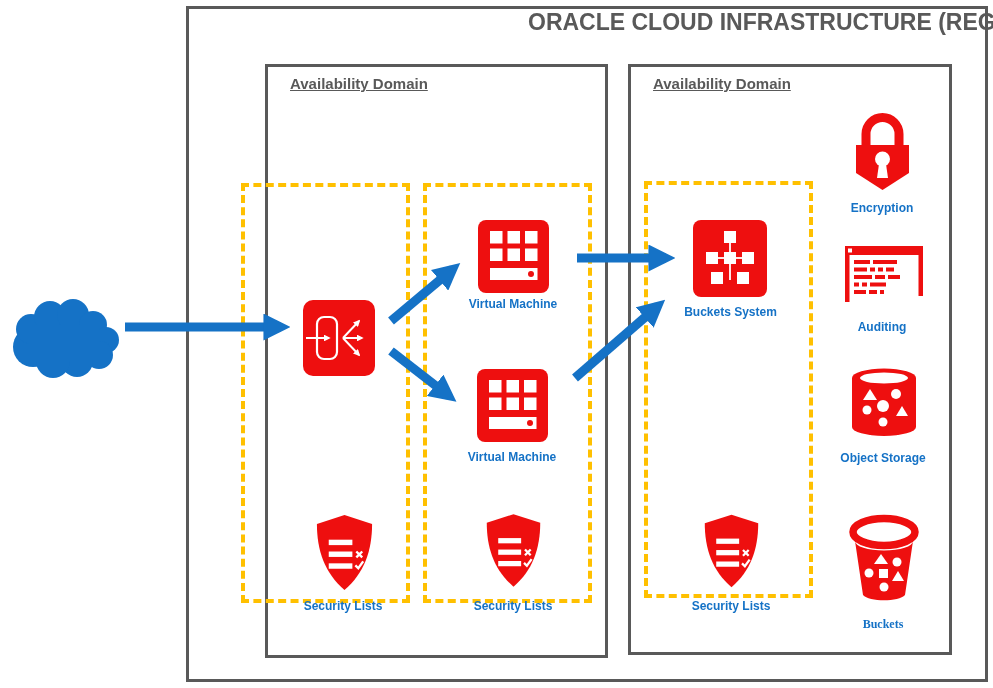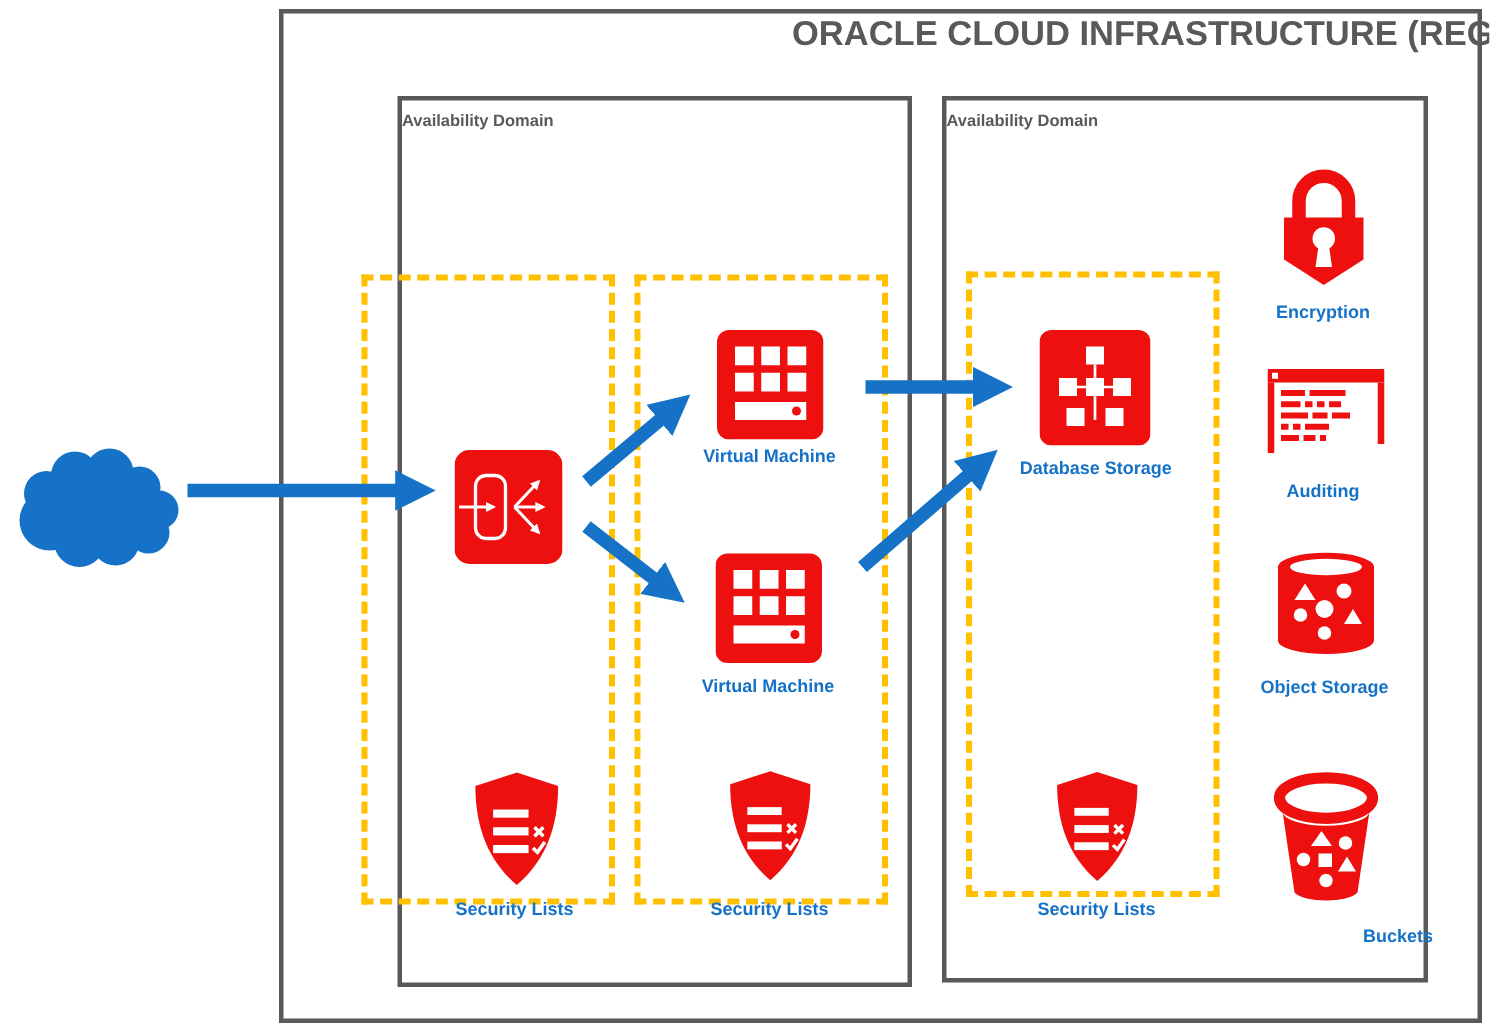--- a/index.html
+++ b/index.html
@@ -6,21 +6,21 @@
     --red:#EE0F0F; --blue:#1572C6; --gray:#595959; --yellow:#FFC000; --white:#ffffff;
   }
   html,body{margin:0;padding:0;background:#fff;}
   .canvas{position:relative;width:993px;height:688px;background:#fff;
           font-family:"Liberation Sans",sans-serif;overflow:hidden;}
   .abs{position:absolute;}
   .region{border:3px solid var(--gray);box-sizing:border-box;}
   .region-title{font-size:23px;font-weight:bold;color:var(--gray);
                 text-align:center;white-space:nowrap;}
   .ad{border:3px solid var(--gray);box-sizing:border-box;}
-  .ad-label{padding:8px 0;font-size:11px;font-weight:bold;color:var(--gray);}
+  .ad-label{padding:8px 22px;font-size:15px;font-weight:bold;color:var(--gray);text-decoration:underline;}
   .subnet{border:4px dashed var(--yellow);box-sizing:border-box;background:transparent;}
   .node-label{font-size:12px;font-weight:bold;color:var(--blue);
               text-align:center;line-height:1.32;}
   svg{display:block;}
   .f-red{fill:var(--red);} .f-white{fill:#fff;} .f-blue{fill:var(--blue);}
   .s-white{stroke:#fff;fill:none;} .s-red{stroke:var(--red);fill:none;}
   .arrows{position:absolute;left:0;top:0;pointer-events:none;}
   .arrows line{stroke:var(--blue);stroke-width:9;}
 </style>
 </head>
@@ -101,21 +101,21 @@
     <line class="s-white" x1="25" y1="38" x2="31" y2="38" stroke-width="1.8"></line>
     <line class="s-white" x1="43" y1="38" x2="49" y2="38" stroke-width="1.8"></line>
     <line class="s-white" x1="37" y1="44" x2="37" y2="60" stroke-width="1.8"></line>
     <rect class="f-white" x="31" y="11" width="12" height="12"></rect>
     <rect class="f-white" x="13" y="32" width="12" height="12"></rect>
     <rect class="f-white" x="31" y="32" width="12" height="12"></rect>
     <rect class="f-white" x="49" y="32" width="12" height="12"></rect>
     <rect class="f-white" x="18" y="52" width="12" height="12"></rect>
     <rect class="f-white" x="44" y="52" width="12" height="12"></rect>
   </svg>
-  <div class="abs node-label" style="left:678px;top:305px;width:105px;">Database Storage</div>
+  <div class="abs node-label" style="left:678px;top:305px;width:105px;">Buckets System</div>
 
   <svg class="abs" style="left:312px;top:513px;" width="65" height="79" viewBox="0 0 66 80">
     <path class="f-red" d="M33,2 L61,11 C61,38 53,61 33,78 C13,61 5,38 5,11 Z"></path>
     <rect class="f-white" x="17" y="27" width="24" height="5.5"></rect>
     <rect class="f-white" x="17" y="39" width="24" height="5.5"></rect>
     <rect class="f-white" x="17" y="51" width="24" height="5.5"></rect>
     <path class="s-white" d="M45,39 L51,45 M51,39 L45,45" stroke-width="2.4"></path>
     <path class="s-white" d="M44,53 L47,56 L52,49" stroke-width="2.4"></path>
   </svg>
   <div class="abs node-label" style="left:293px;top:599px;width:100px;">Security Lists</div>
@@ -187,21 +187,21 @@
   <svg class="abs" style="left:848px;top:512px;" width="72" height="92" viewBox="0 0 72 92">
     <ellipse class="s-red" cx="36" cy="20" rx="31" ry="13.5" stroke-width="7.5"></ellipse>
     <path class="f-red" d="M7,29 A29,9.5 0 0 0 65,29 L57,83 C51,90 21,90 15,83 Z"></path>
     <polygon class="f-white" points="33,42 40,52 26,52"></polygon>
     <circle class="f-white" cx="49" cy="50" r="4.5"></circle>
     <rect class="f-white" x="31" y="57" width="9" height="9"></rect>
     <circle class="f-white" cx="21" cy="61" r="4.5"></circle>
     <polygon class="f-white" points="50,59 56,69 44,69"></polygon>
     <circle class="f-white" cx="36" cy="75" r="4.5"></circle>
   </svg>
-  <div class="abs node-label" style="left:882px;top:617px;width:100px;">Buckets</div>
+  <div class="abs node-label" style="left:833px;top:617px;width:100px;font-family:Liberation Serif, serif;">Buckets</div>
 
   <svg class="arrows" width="993" height="688" viewBox="0 0 993 688">
     <defs>
       <marker id="ah" viewBox="0 0 10 10" refX="6.5" refY="5" markerWidth="3" markerHeight="3" orient="auto">
         <path d="M0,0 L10,5 L0,10 Z" fill="#1572C6"></path>
       </marker>
     </defs>
     <line x1="125" y1="327" x2="281" y2="327" marker-end="url(#ah)"></line>
     <line x1="391" y1="321" x2="453" y2="269" marker-end="url(#ah)"></line>
     <line x1="391" y1="351" x2="449" y2="396" marker-end="url(#ah)"></line>

